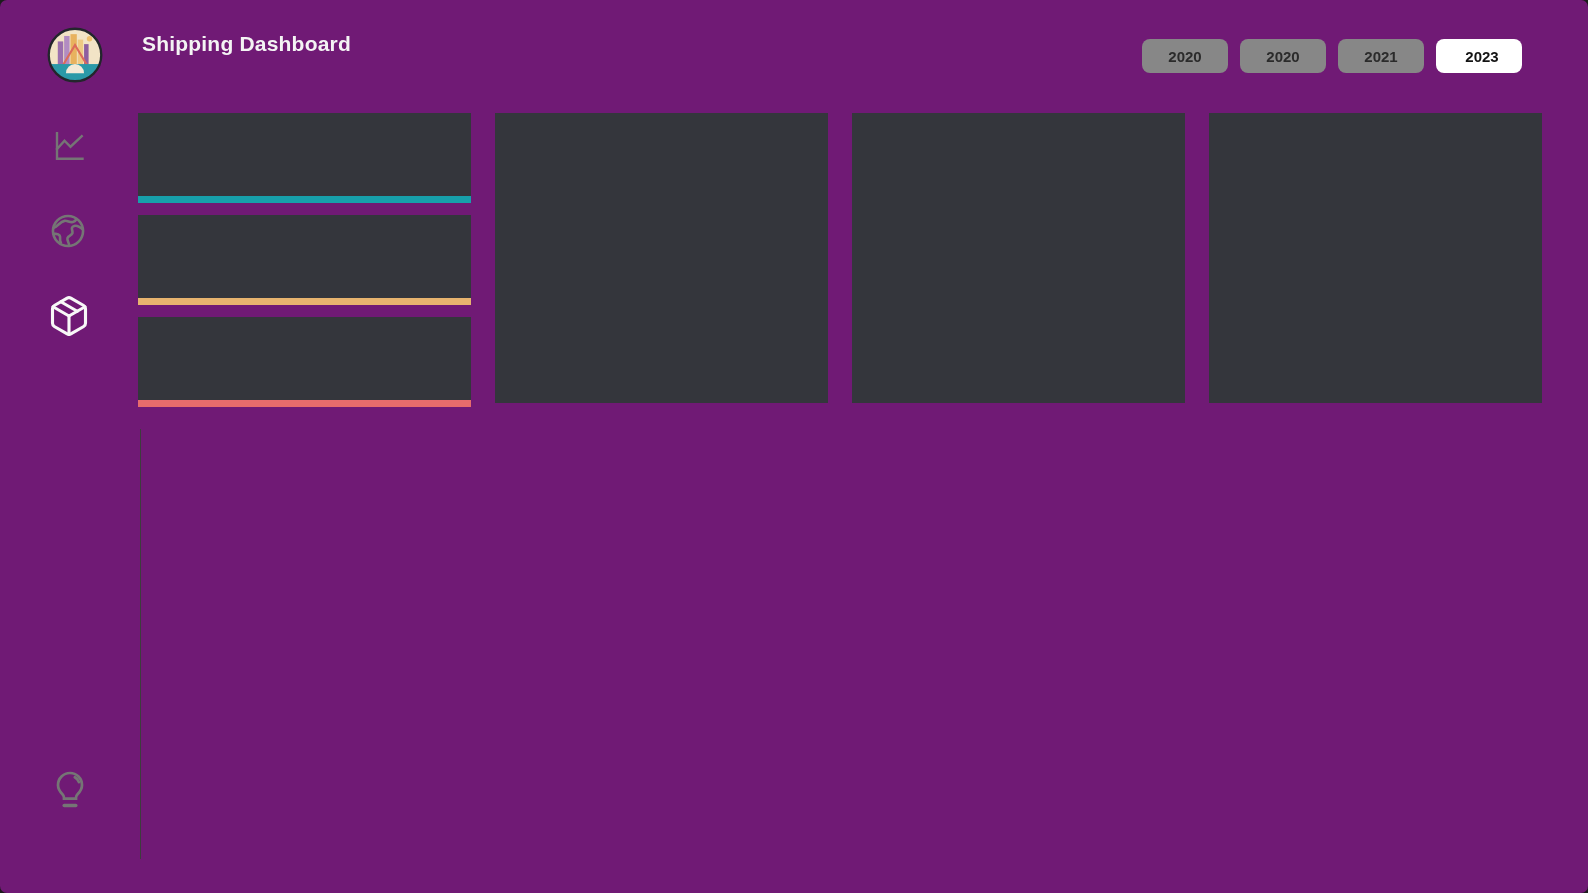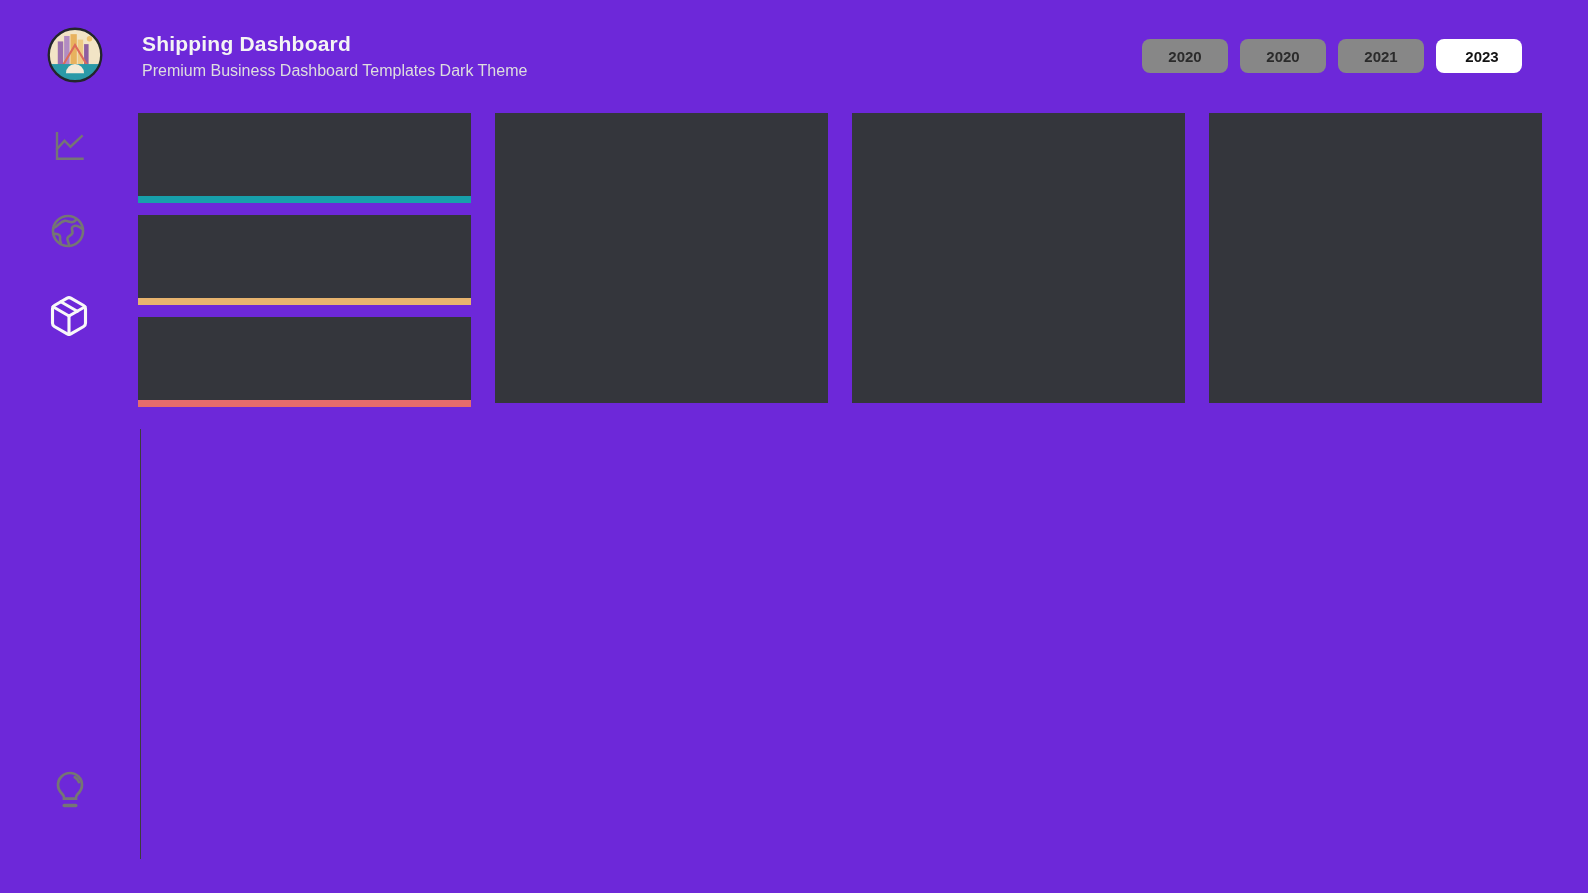--- a/index.html
+++ b/index.html
@@ -1,21 +1,22 @@
 <!DOCTYPE html>
 <html><head>
 <meta charset="utf-8">
 <style>
   html,body{margin:0;padding:0;background:#1c1c1c;}
   .app{
     position:relative;
     width:1588px;height:893px;
-    background:#6d28d9;
+    background:#701a75;
     overflow:hidden;
     font-family:"Liberation Sans", sans-serif;
+    border-radius:7px;
   }
   
   .logo{
     position:absolute;left:46px;top:26px;width:58px;height:58px;
   }
   .page-title{
     position:absolute;left:142px;top:32px;
     font-size:21px;font-weight:bold;color:#f4f4f4;letter-spacing:.2px;
   }
   .page-subtitle{
@@ -83,21 +84,20 @@
         <circle cx="48" cy="14" r="3" fill="#eec06e"></circle>
         <path d="M17 46 L32 21 L47 46" fill="none" stroke="#dc6b5a" stroke-width="2.4"></path>
         <rect x="0" y="42" width="64" height="22" fill="#2a9aa8"></rect>
         <path d="M22 52 a10 10 0 0 1 20 0 z" fill="#f2ead8"></path>
       </g>
       <circle cx="32" cy="32" r="29" fill="none" stroke="#23262c" stroke-width="2.6"></circle>
     </svg>
   </div>
 
   <div class="page-title">Shipping Dashboard</div>
-  <div class="page-subtitle">Premium Business Dashboard Templates Dark Theme</div>
 
   <div class="year-filter">
     <button class="year-btn">2020</button>
     <button class="year-btn">2020</button>
     <button class="year-btn">2021</button>
     <button class="year-btn selected">2023</button>
   </div>
 
   <div class="side-icon icon-chart">
     <svg width="36" height="36" viewBox="0 0 24 24" fill="none" stroke="currentColor" stroke-width="1.6" stroke-linecap="square">

